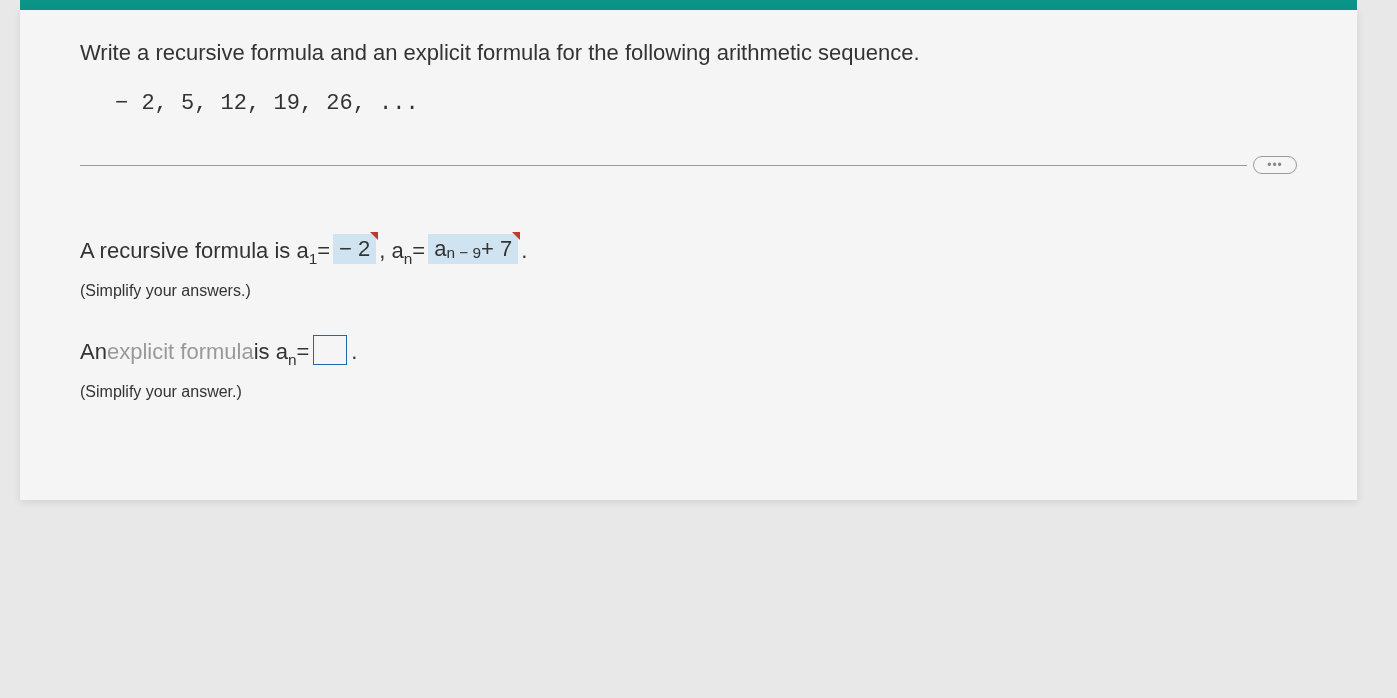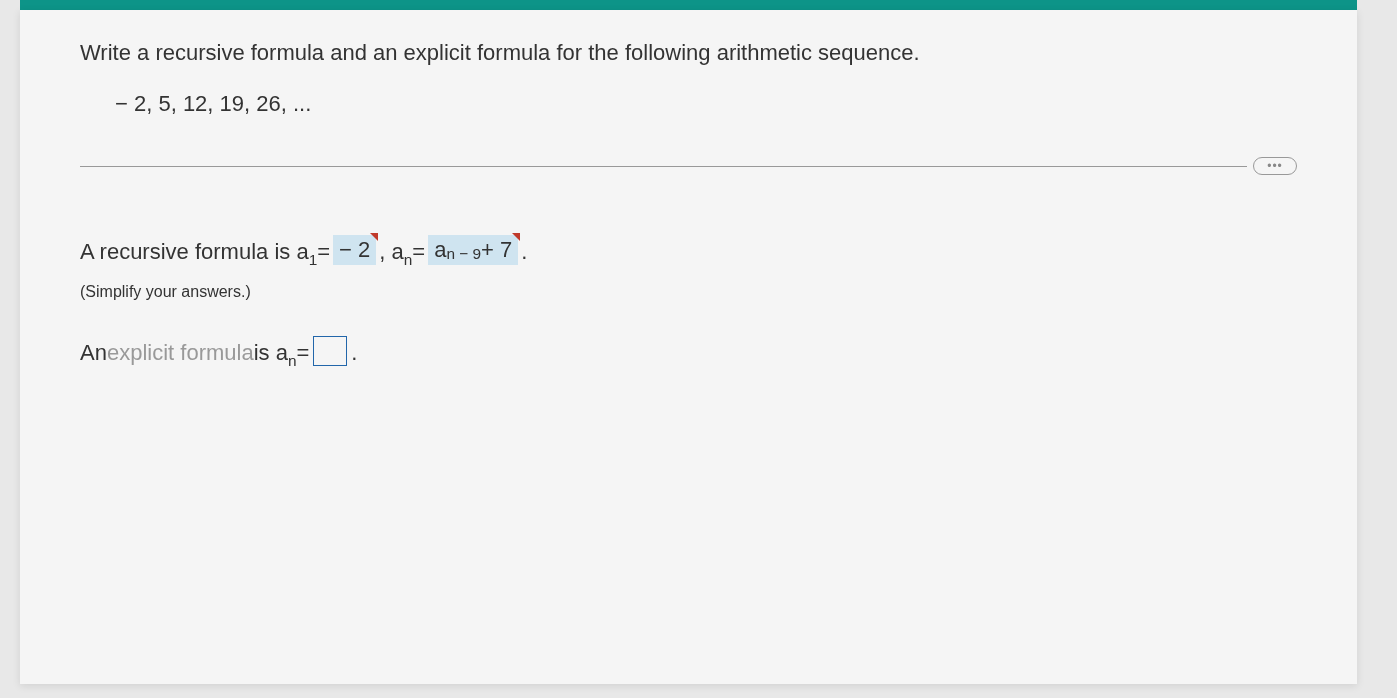--- a/index.html
+++ b/index.html
@@ -16,34 +16,35 @@
     }
     .top-bar {
       height: 10px;
       background: #0d9488;
       margin: 0 40px 0 20px;
     }
     .content-area {
       background: #f5f5f5;
       margin: 0 40px 0 20px;
       padding: 30px 60px;
-      height: 674px;
+      height: 490px;
       box-shadow: 0 2px 8px rgba(0,0,0,0.1);
       position: relative;
     }
     .question-text {
       font-size: 22px;
       color: #333;
       margin-bottom: 25px;
     }
     .sequence {
       font-size: 22px;
       color: #333;
       margin-left: 35px;
       margin-bottom: 40px;
+      font-family: Liberation Mono, monospace;
     }
     .divider-row {
       display: flex;
       align-items: center;
       margin-bottom: 60px;
     }
     .divider-line {
       flex: 1;
       height: 1px;
       background: #999;
@@ -153,14 +154,15 @@
   <div class="answer-line">
     <span>An </span>
     <span class="faded">explicit formula</span>
     <span> is a</span>
     <span class="sub">n</span>
     <span> = </span>
     <span class="answer-box"></span>
     <span>.</span>
   </div>
 
+  <div class="instruction">(Simplify your answer.)</div>
 
 </div>
 
 </body></html>

